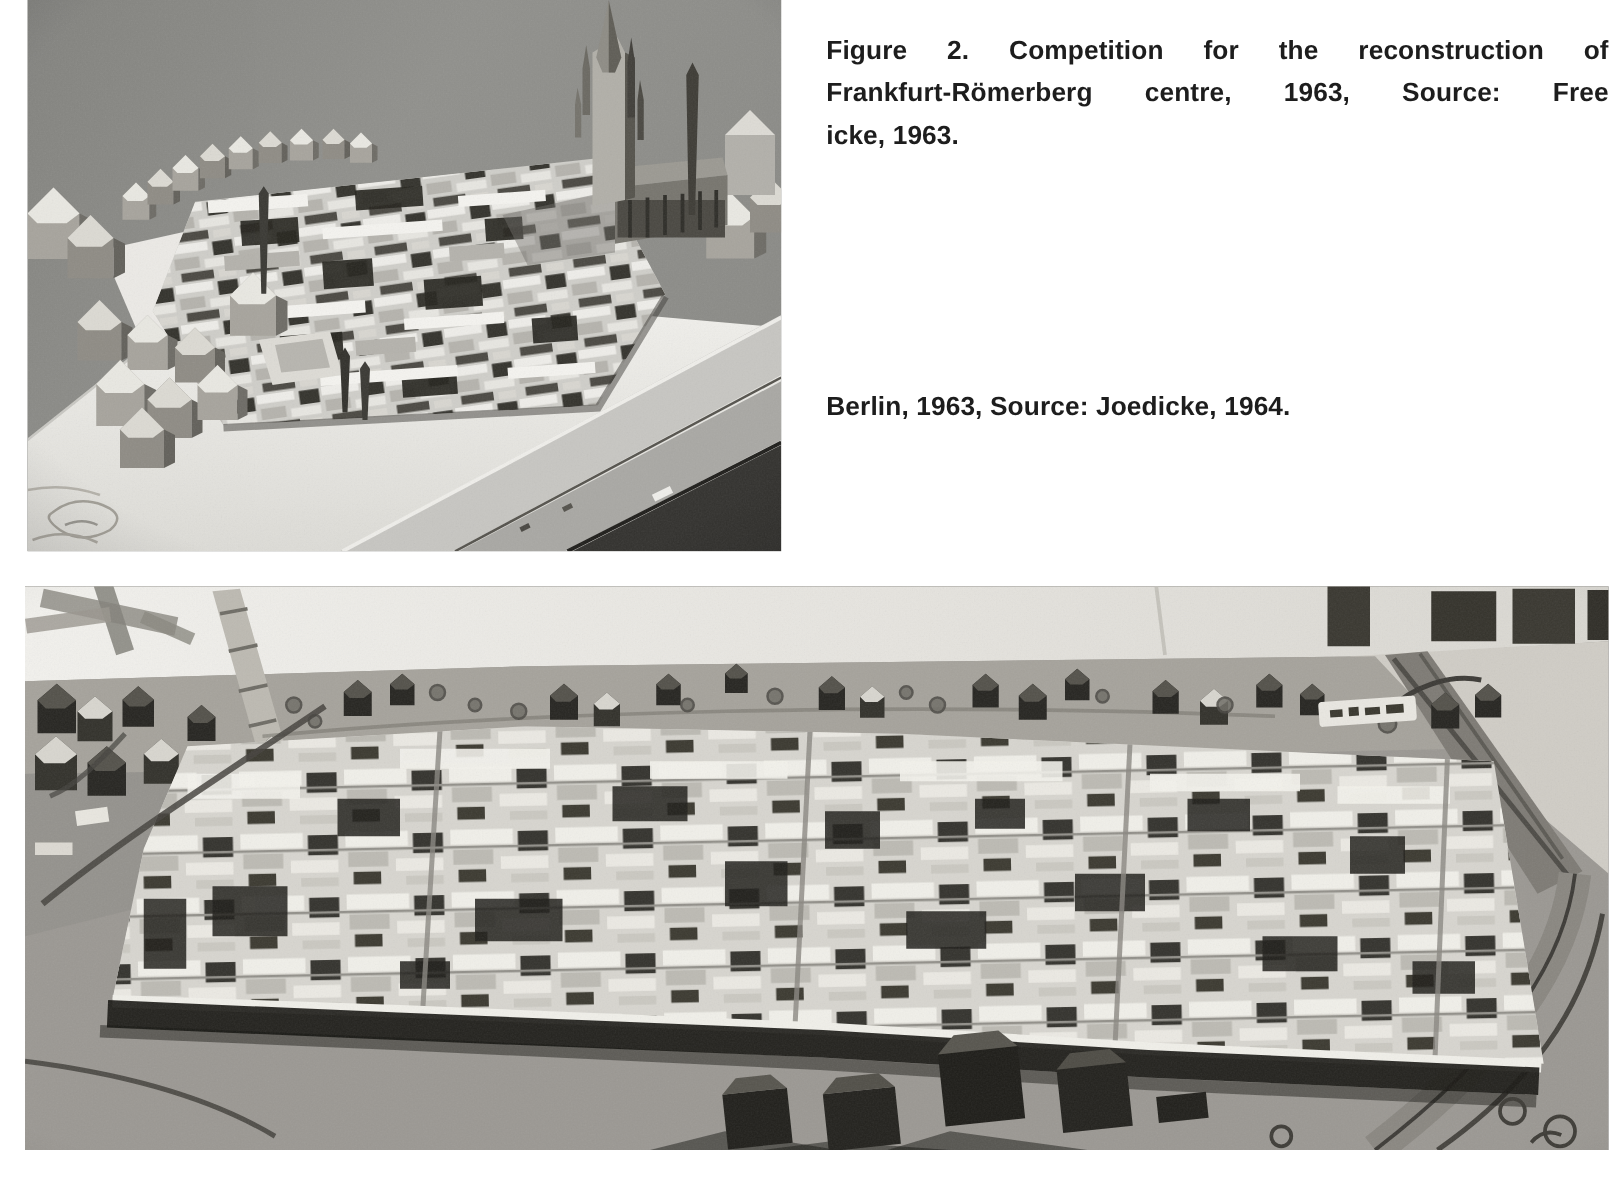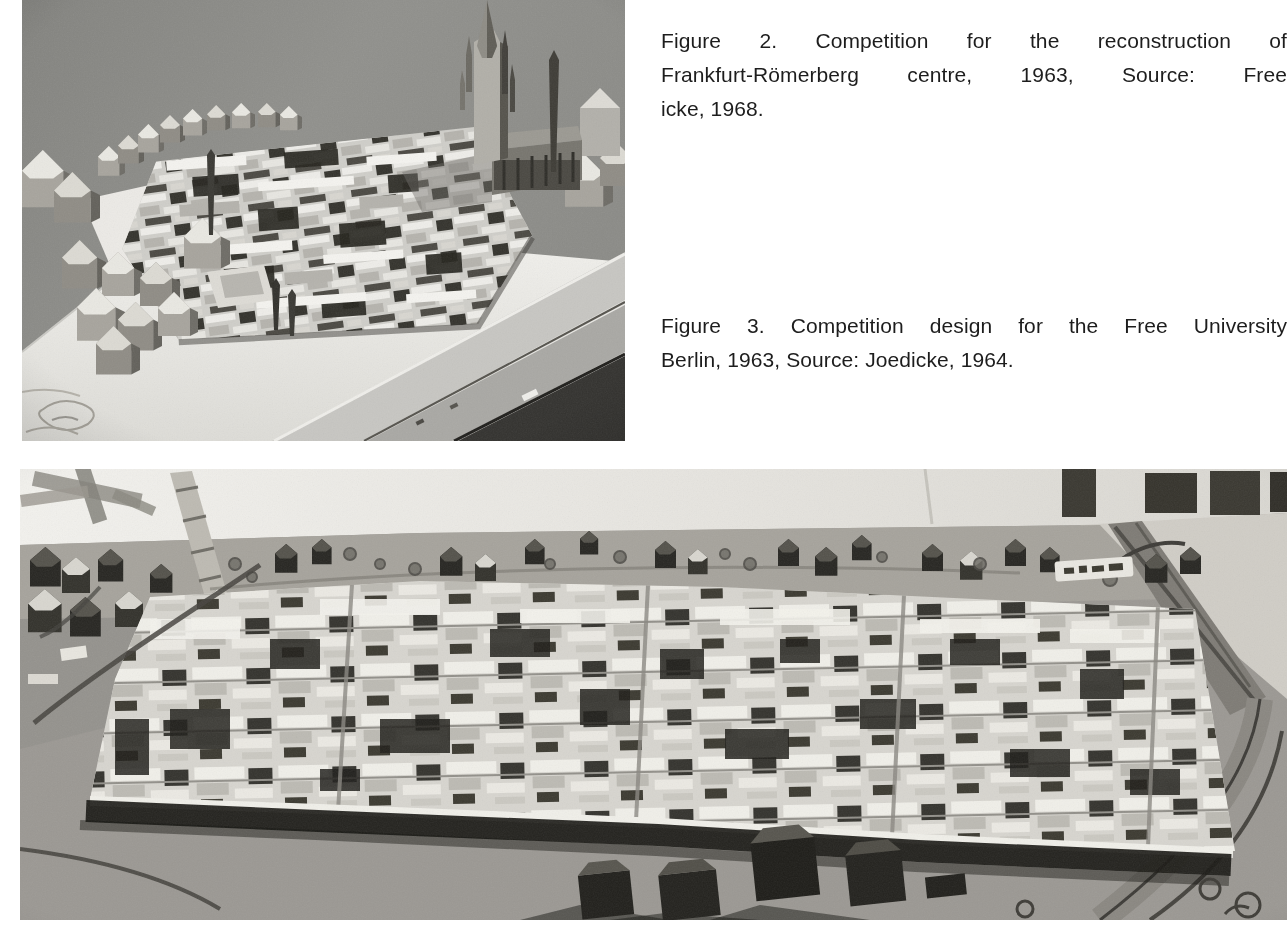--- a/index.html
+++ b/index.html
@@ -18,21 +18,21 @@
   .photo svg { display: block; width: 100%; height: 100%; }
   #photo-fig2 { left: 22px; top: 0; width: 603px; height: 441px; }
   #photo-fig3 { left: 20px; top: 469px; width: 1267px; height: 451px; }
   .caption {
     position: absolute;
     left: 661px;
     width: 626px;
     color: #1d1d1d;
     font-size: 21px;
     line-height: 34px;
-    font-weight: 400;
+    font-weight: 700;
     letter-spacing: 0.1px;
   }
   #caption-fig2 { top: 24px; }
   #caption-fig3 { top: 309px; }
   .cap-line { white-space: nowrap; }
   .cap-line.j { white-space: normal; text-align: justify; text-align-last: justify; }
 </style>
 </head>
 <body>
 
@@ -206,25 +206,24 @@
       </g>
 
       <rect x="0" y="0" width="603" height="441" filter="url(#gr1)" opacity="0.09"></rect>
       <rect x="0" y="0" width="603" height="441" fill="url(#vg1)"></rect>
     </svg>
   </div>
 
   <div class="caption" id="caption-fig2">
     <div class="cap-line j">Figure 2. Competition for the reconstruction of</div>
     <div class="cap-line j">Frankfurt-Römerberg centre, 1963, Source: Free</div>
-    <div class="cap-line">icke, 1968.</div>
+    <div class="cap-line">icke, 1963.</div>
   </div>
 
   <div class="caption" id="caption-fig3">
-    <div class="cap-line j">Figure 3. Competition design for the Free University</div>
     <div class="cap-line">Berlin, 1963, Source: Joedicke, 1964.</div>
   </div>
 
   <div class="photo" id="photo-fig3">
     <svg viewBox="0 0 1267 451" preserveAspectRatio="none">
       <defs>
         <linearGradient id="band2" x1="0" y1="0" x2="1" y2="0">
           <stop offset="0" stop-color="#f2f1ed"></stop>
           <stop offset="0.55" stop-color="#e6e4df"></stop>
           <stop offset="1" stop-color="#d9d7d1"></stop>

